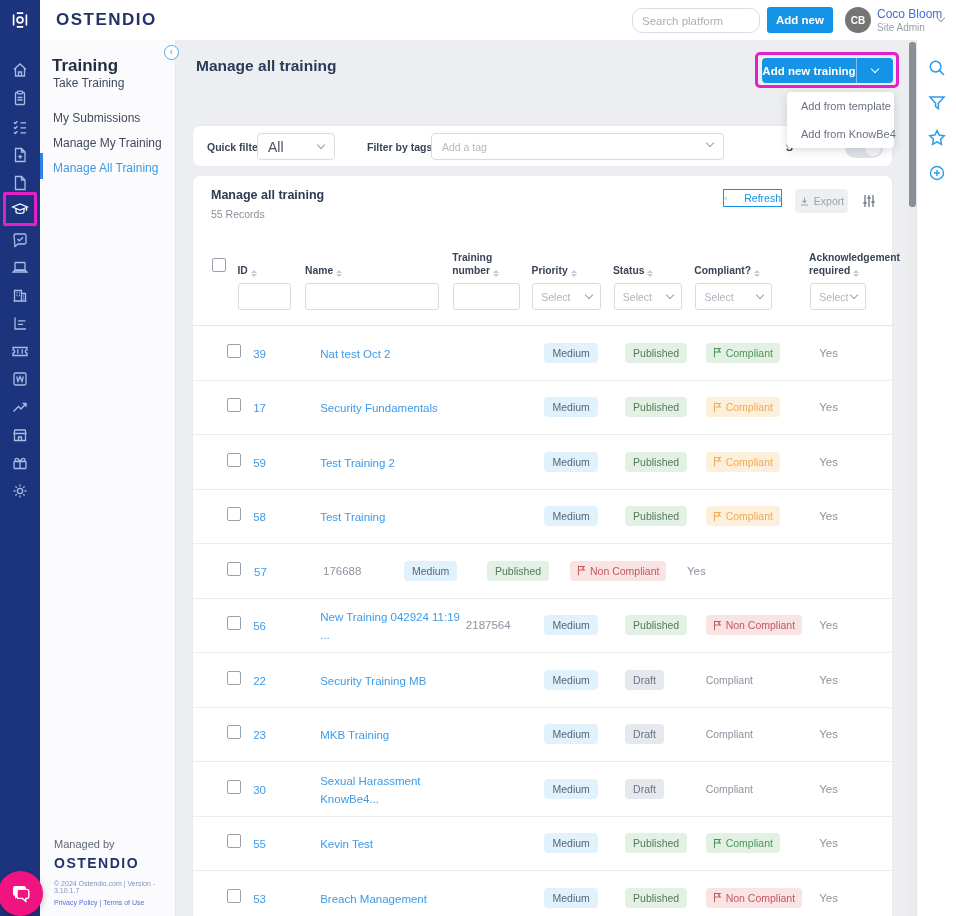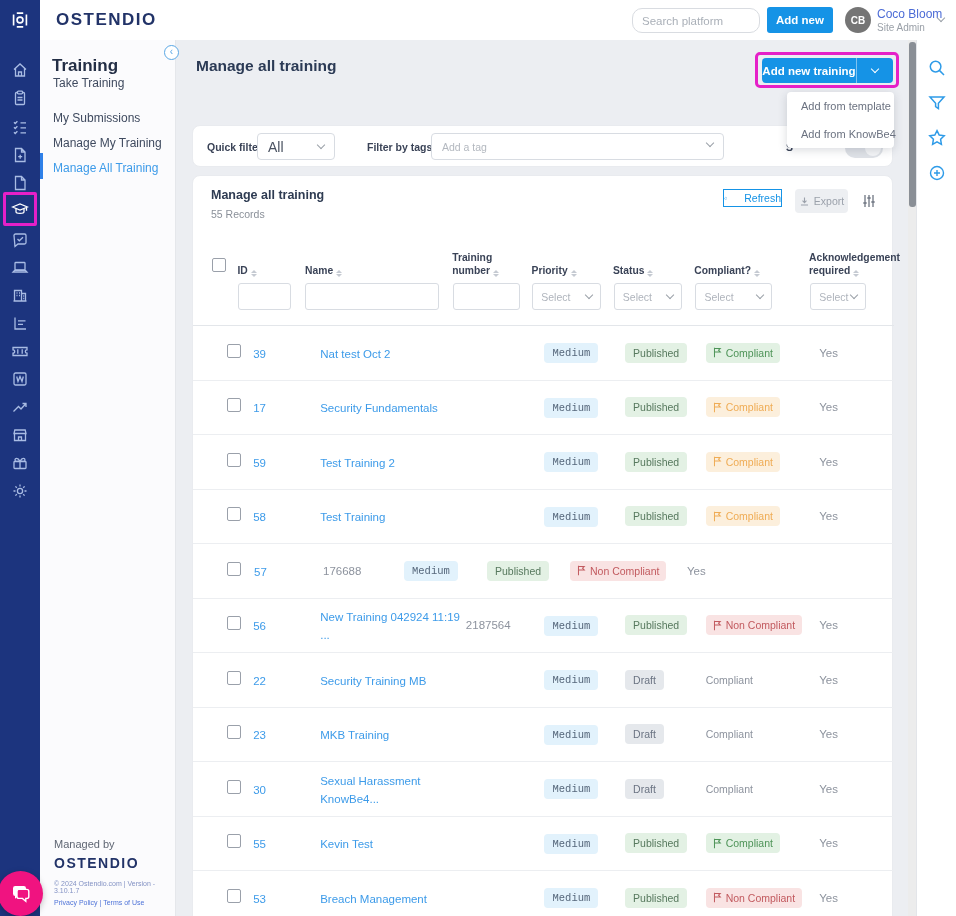--- a/index.html
+++ b/index.html
@@ -86,21 +86,21 @@
   .sort i.dn { border-top:3.5px solid #C5CAD2; }
   .finput { height:27px; border:1px solid #D8DCE2; border-radius:3px; font-size:11px; padding:0 6px; font-family:"Liberation Sans",sans-serif; color:#444; }
   .fsel { height:27px; border:1px solid #D8DCE2; border-radius:3px; background:#fff; display:flex; align-items:center; justify-content:space-between; padding:0 8px; font-size:10.5px; color:#AFB4BC; cursor:pointer; }
 
   .cb { display:inline-block; width:14px; height:14px; border:1.5px solid #9AA0AA; border-radius:2px; background:#fff; cursor:pointer; }
   .hd-cb { margin-bottom:7px; margin-left:1px; }
   .link { font-size:11.5px; color:#3D9BE9; text-decoration:none; cursor:pointer; }
   .gray { font-size:11.5px; color:#8D939E; }
 
   .badge { display:inline-block; font-size:10.5px; padding:4px 8px; border-radius:4px; white-space:nowrap; }
-  .b-blue { background:#E2F2FC; color:#56677B;font-family:Liberation Mono, monospace; }
+  .b-blue { background:#E2F2FC; color:#56677B; }
   .b-green { background:#E3F1E4; color:#57795E; }
   .b-gray { background:#E5E8EC; color:#6A7382; }
   .pill { display:inline-flex; align-items:center; gap:4px; font-size:10.5px; padding:4px 7px; border-radius:4px; white-space:nowrap; }
   .pill .flag { width:9px; height:11px; flex:none; }
   .c-green { background:#E2F1E3; color:#4E9458; }
   .c-orange { background:#FCEFDC; color:#EFAC55; }
   .c-red { background:#F9E3E3; color:#C25A5F; }
   .c-plain { background:none; color:#8D939E; padding-left:0; }
 
   

